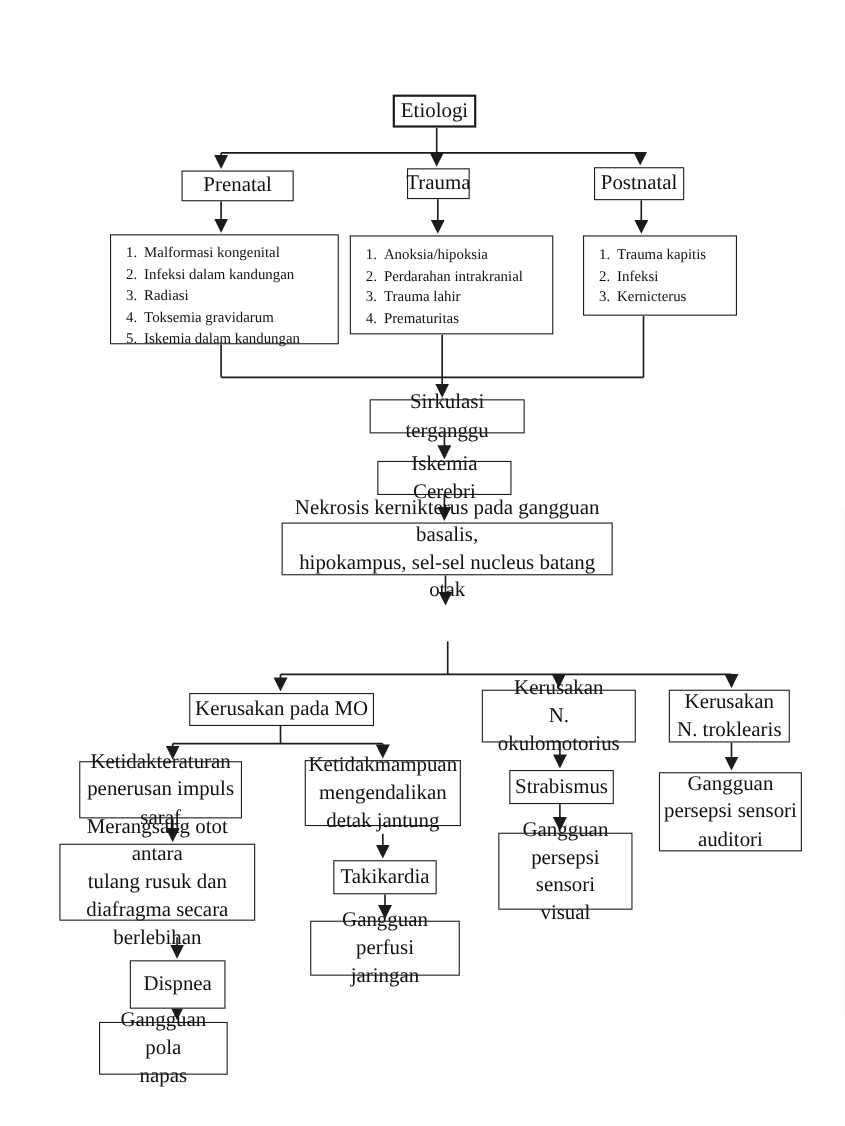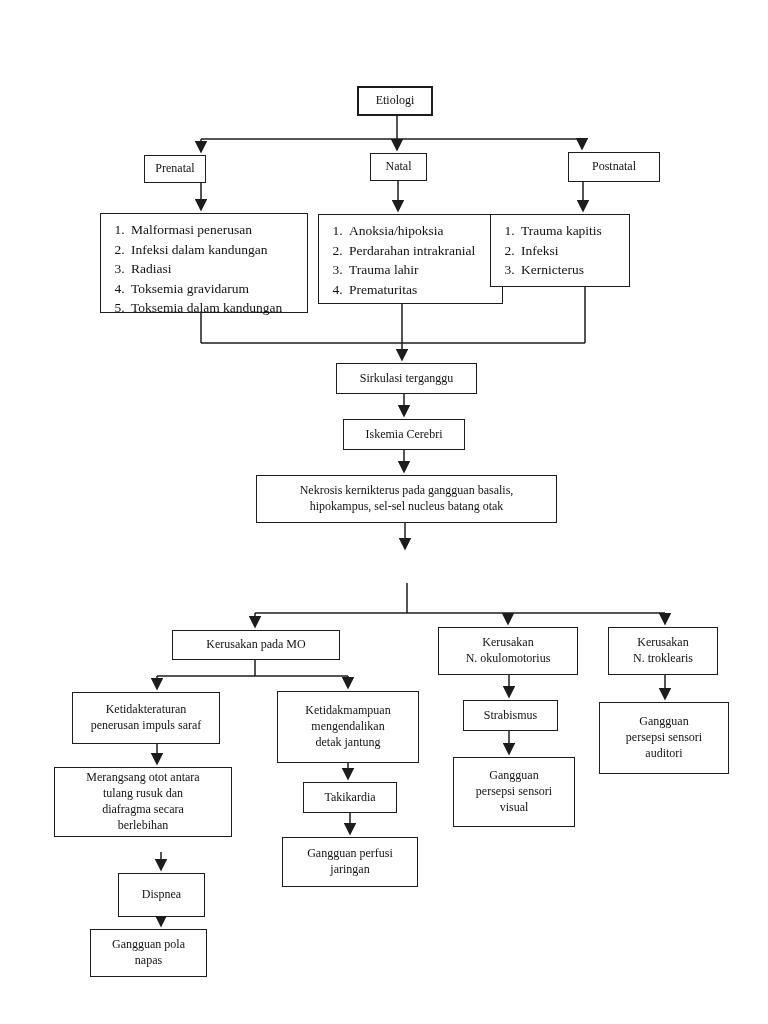--- a/index.html
+++ b/index.html
@@ -31,21 +31,21 @@
     background: #ffffff;
     border: 1.5px solid #1c1c1c;
     display: flex;
     align-items: center;
     justify-content: center;
     text-align: center;
   }
   .node-label {
     display: block;
     white-space: pre-line;
-    font-size: 12px;
+    font-size: 19px;
     line-height: 1.32;
     padding: 1px 3px;
   }
   .list-node {
     justify-content: flex-start;
     align-items: flex-start;
     text-align: left;
   }
   .list-node ol {
     margin: 6px 2px 4px 0;
@@ -109,48 +109,48 @@
       <path marker-end="url(#arrow)" d="M509,675 V696"></path>
       <path marker-end="url(#arrow)" d="M509,731 V753"></path>
       <path marker-end="url(#arrow)" d="M665,675 V698"></path>
     </g>
   </svg>
 
   <div class="node" style="left:357px;top:86px;width:76px;height:30px;border-width:2px">
     <span class="node-label">Etiologi</span>
   </div>
 
-  <div class="node" style="left:144px;top:155px;width:62px;height:28px">
+  <div class="node" style="left:165px;top:155px;width:102px;height:28px">
     <span class="node-label">Prenatal</span>
   </div>
   <div class="node" style="left:370px;top:153px;width:57px;height:28px">
-    <span class="node-label">Natal</span>
-  </div>
-  <div class="node" style="left:568px;top:152px;width:92px;height:30px">
+    <span class="node-label">Trauma</span>
+  </div>
+  <div class="node" style="left:540px;top:152px;width:82px;height:30px">
     <span class="node-label">Postnatal</span>
   </div>
 
   <div class="node list-node" style="left:100px;top:213px;width:208px;height:100px">
     <ol>
-        <li>Malformasi penerusan</li>
+        <li>Malformasi kongenital</li>
         <li>Infeksi dalam kandungan</li>
         <li>Radiasi</li>
         <li>Toksemia gravidarum</li>
-        <li>Toksemia dalam kandungan</li>
+        <li>Iskemia dalam kandungan</li>
       </ol>
   </div>
   <div class="node list-node" style="left:318px;top:214px;width:185px;height:90px">
     <ol>
         <li>Anoksia/hipoksia</li>
         <li>Perdarahan intrakranial</li>
         <li>Trauma lahir</li>
         <li>Prematuritas</li>
       </ol>
   </div>
-  <div class="node list-node" style="left:490px;top:214px;width:140px;height:73px">
+  <div class="node list-node" style="left:530px;top:214px;width:140px;height:73px">
     <ol>
         <li>Trauma kapitis</li>
         <li>Infeksi</li>
         <li>Kernicterus</li>
       </ol>
   </div>
 
   <div class="node" style="left:336px;top:363px;width:141px;height:31px">
     <span class="node-label">Sirkulasi terganggu</span>
   </div>
@@ -171,21 +171,21 @@
   </div>
   <div class="node" style="left:608px;top:627px;width:110px;height:48px">
     <span class="node-label">Kerusakan
 N. troklearis</span>
   </div>
 
   <div class="node" style="left:72px;top:692px;width:148px;height:52px">
     <span class="node-label">Ketidakteraturan
 penerusan impuls saraf</span>
   </div>
-  <div class="node" style="left:277px;top:691px;width:142px;height:72px">
+  <div class="node" style="left:277px;top:691px;width:142px;height:60px">
     <span class="node-label">Ketidakmampuan
 mengendalikan
 detak jantung</span>
   </div>
   <div class="node" style="left:54px;top:767px;width:178px;height:70px">
     <span class="node-label">Merangsang otot antara
 tulang rusuk dan
 diafragma secara
 berlebihan</span>
   </div>

